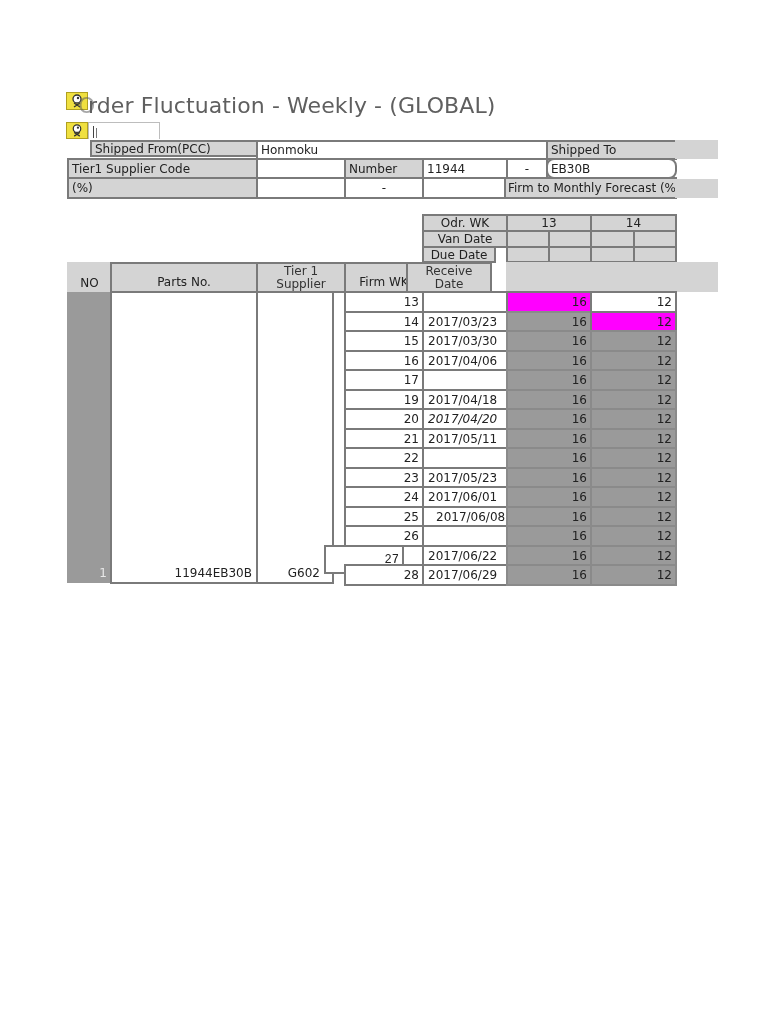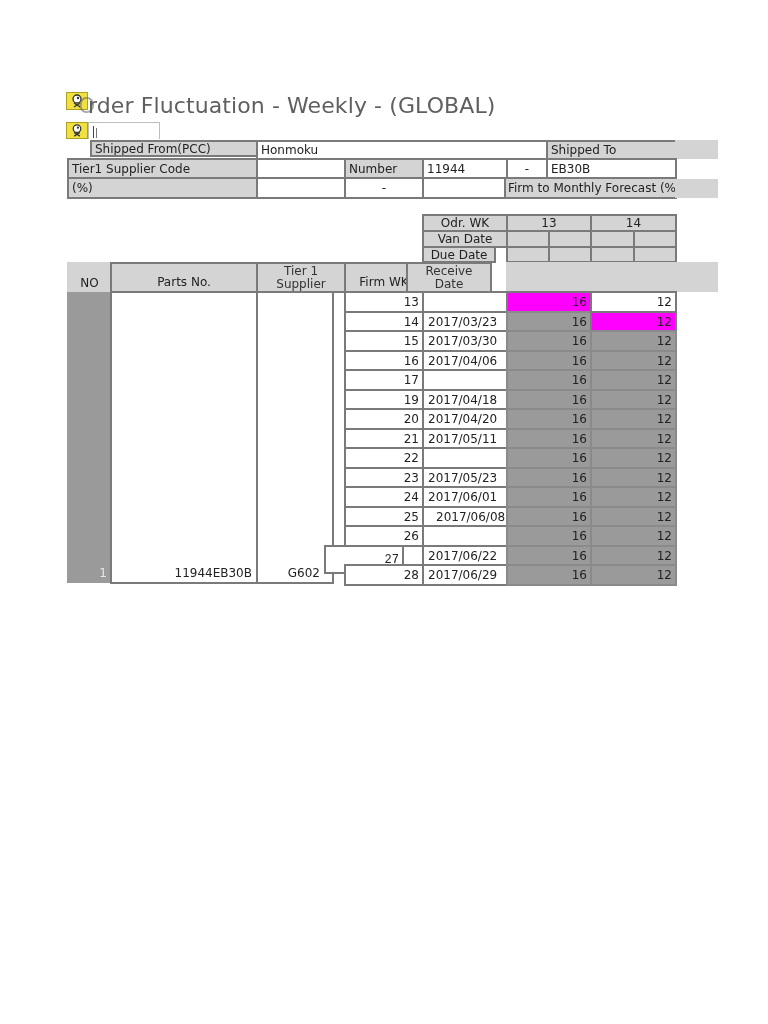--- a/index.html
+++ b/index.html
@@ -57,21 +57,21 @@
   <div class="cell g bd" style="left:67px;top:140px;width:191px;height:17px;margin-left:23px;">Shipped From(PCC)</div>
   <div class="cell w bd" style="left:256px;top:140px;width:292px;height:20px;">Honmoku</div>
   <div class="cell g bd" style="left:546px;top:140px;width:131px;height:20px;border-right:none;">Shipped To</div>
   <div class="abs g" style="left:675px;top:140px;width:43px;height:19px;"></div>
 
   <div class="cell g bd" style="left:67px;top:158px;width:191px;height:21px;">Tier1 Supplier Code</div>
   <div class="cell w bd" style="left:256px;top:158px;width:90px;height:21px;"></div>
   <div class="cell g bd" style="left:344px;top:158px;width:80px;height:21px;">Number</div>
   <div class="cell w bd" style="left:422px;top:158px;width:86px;height:21px;">11944</div>
   <div class="cell w bd center" style="left:506px;top:158px;width:42px;height:21px;">-</div>
-  <div class="cell w bd" style="left:546px;top:158px;width:131px;height:21px;">EB30B</div>
+  <div class="cell w bd" style="left:546px;top:158px;width:131px;height:21px;border-radius:8px;">EB30B</div>
 
   <div class="cell g bd" style="left:67px;top:177px;width:191px;height:22px;">(%)</div>
   <div class="cell w bd" style="left:256px;top:177px;width:90px;height:22px;"></div>
   <div class="cell w bd center" style="left:344px;top:177px;width:80px;height:22px;">-</div>
   <div class="cell w bd" style="left:422px;top:177px;width:86px;height:22px;"></div>
   <div class="cell g bd" style="left:504px;top:177px;width:173px;height:22px;border-right:none;padding-left:2px;">Firm to Monthly Forecast (%</div>
   <div class="abs g" style="left:675px;top:179px;width:43px;height:19px;"></div>
 </div>
 
 <div>
@@ -143,21 +143,21 @@
       <div class="cell dg bd right num" style="left:590px;top:369px;width:87px;height:22px;border-color:#8a8a8a;">12</div>
     </div>
     <div>
       <div class="cell w bd right num" style="left:344px;top:389px;width:80px;height:21px;">19</div>
       <div class="cell w bd num" style="left:422px;top:389px;width:86px;height:21px;padding-left:4px;">2017/04/18</div>
       <div class="cell dg bd right num" style="left:506px;top:389px;width:86px;height:21px;border-color:#8a8a8a;">16</div>
       <div class="cell dg bd right num" style="left:590px;top:389px;width:87px;height:21px;border-color:#8a8a8a;">12</div>
     </div>
     <div>
       <div class="cell w bd right num" style="left:344px;top:408px;width:80px;height:22px;">20</div>
-      <div class="cell w bd num" style="left:422px;top:408px;width:96px;height:22px;padding-left:4px;">2017/04/20</div>
+      <div class="cell w bd num" style="left:422px;top:408px;width:96px;height:22px;padding-left:4px;font-style:italic;">2017/04/20</div>
       <div class="cell dg bd right num" style="left:506px;top:408px;width:86px;height:22px;border-color:#8a8a8a;">16</div>
       <div class="cell dg bd right num" style="left:590px;top:408px;width:87px;height:22px;border-color:#8a8a8a;">12</div>
     </div>
     <div>
       <div class="cell w bd right num" style="left:344px;top:428px;width:80px;height:21px;">21</div>
       <div class="cell w bd num" style="left:422px;top:428px;width:86px;height:21px;padding-left:4px;">2017/05/11</div>
       <div class="cell dg bd right num" style="left:506px;top:428px;width:86px;height:21px;border-color:#8a8a8a;">16</div>
       <div class="cell dg bd right num" style="left:590px;top:428px;width:87px;height:21px;border-color:#8a8a8a;">12</div>
     </div>
     <div>

